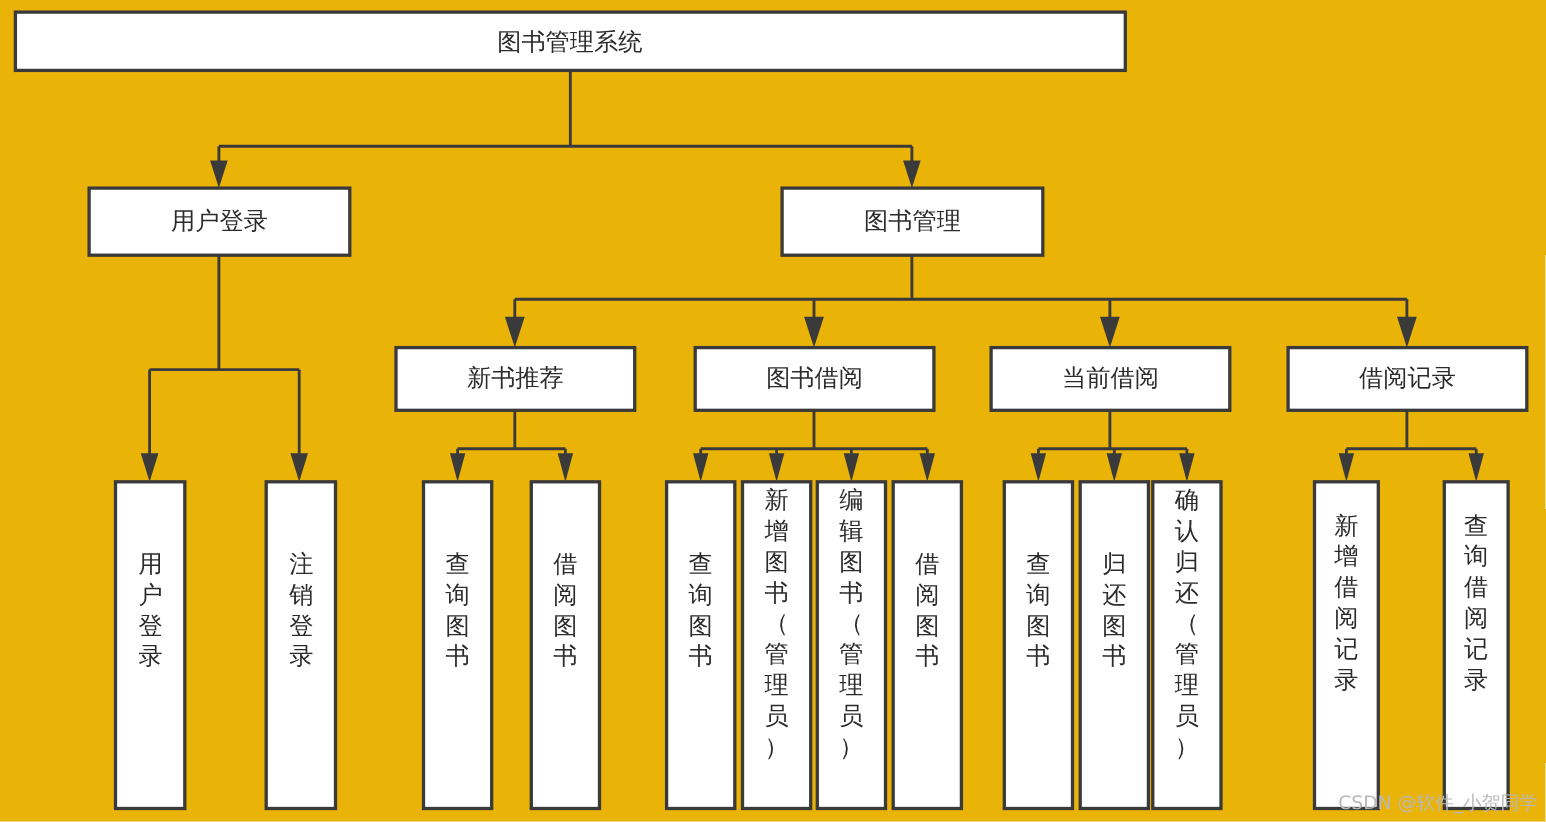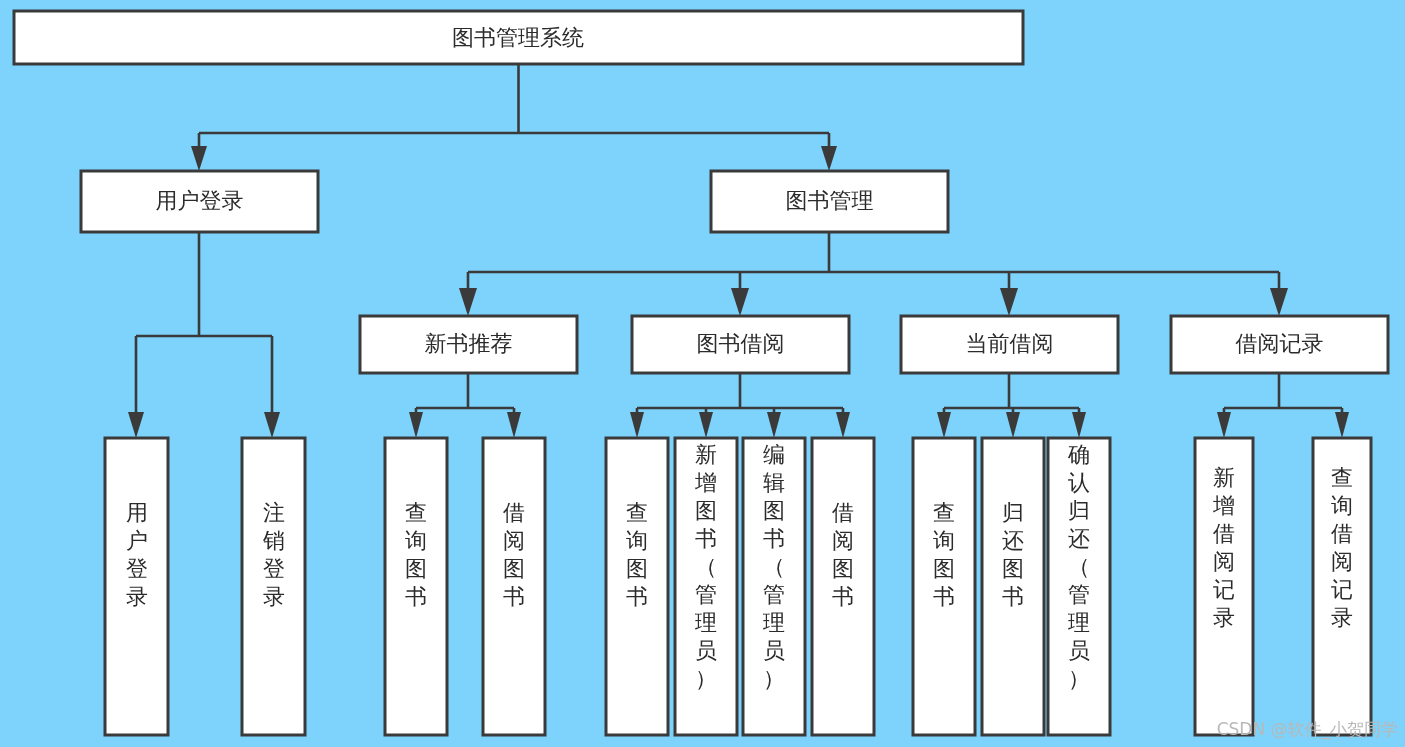--- a/index.html
+++ b/index.html
@@ -8,21 +8,21 @@
     padding: 0;
     background: #ffffff;
   }
   body {
     font-family: "DejaVu Sans", "Liberation Sans", sans-serif;
   }
   #diagram-root {
     position: relative;
     width: 1405px;
     height: 747px;
-    background: #7dd3fc;
+    background: #eab308;
     overflow: hidden;
   }
   svg.canvas {
     position: absolute;
     left: 0;
     top: 0;
     width: 1405px;
     height: 747px;
     display: block;
   }

